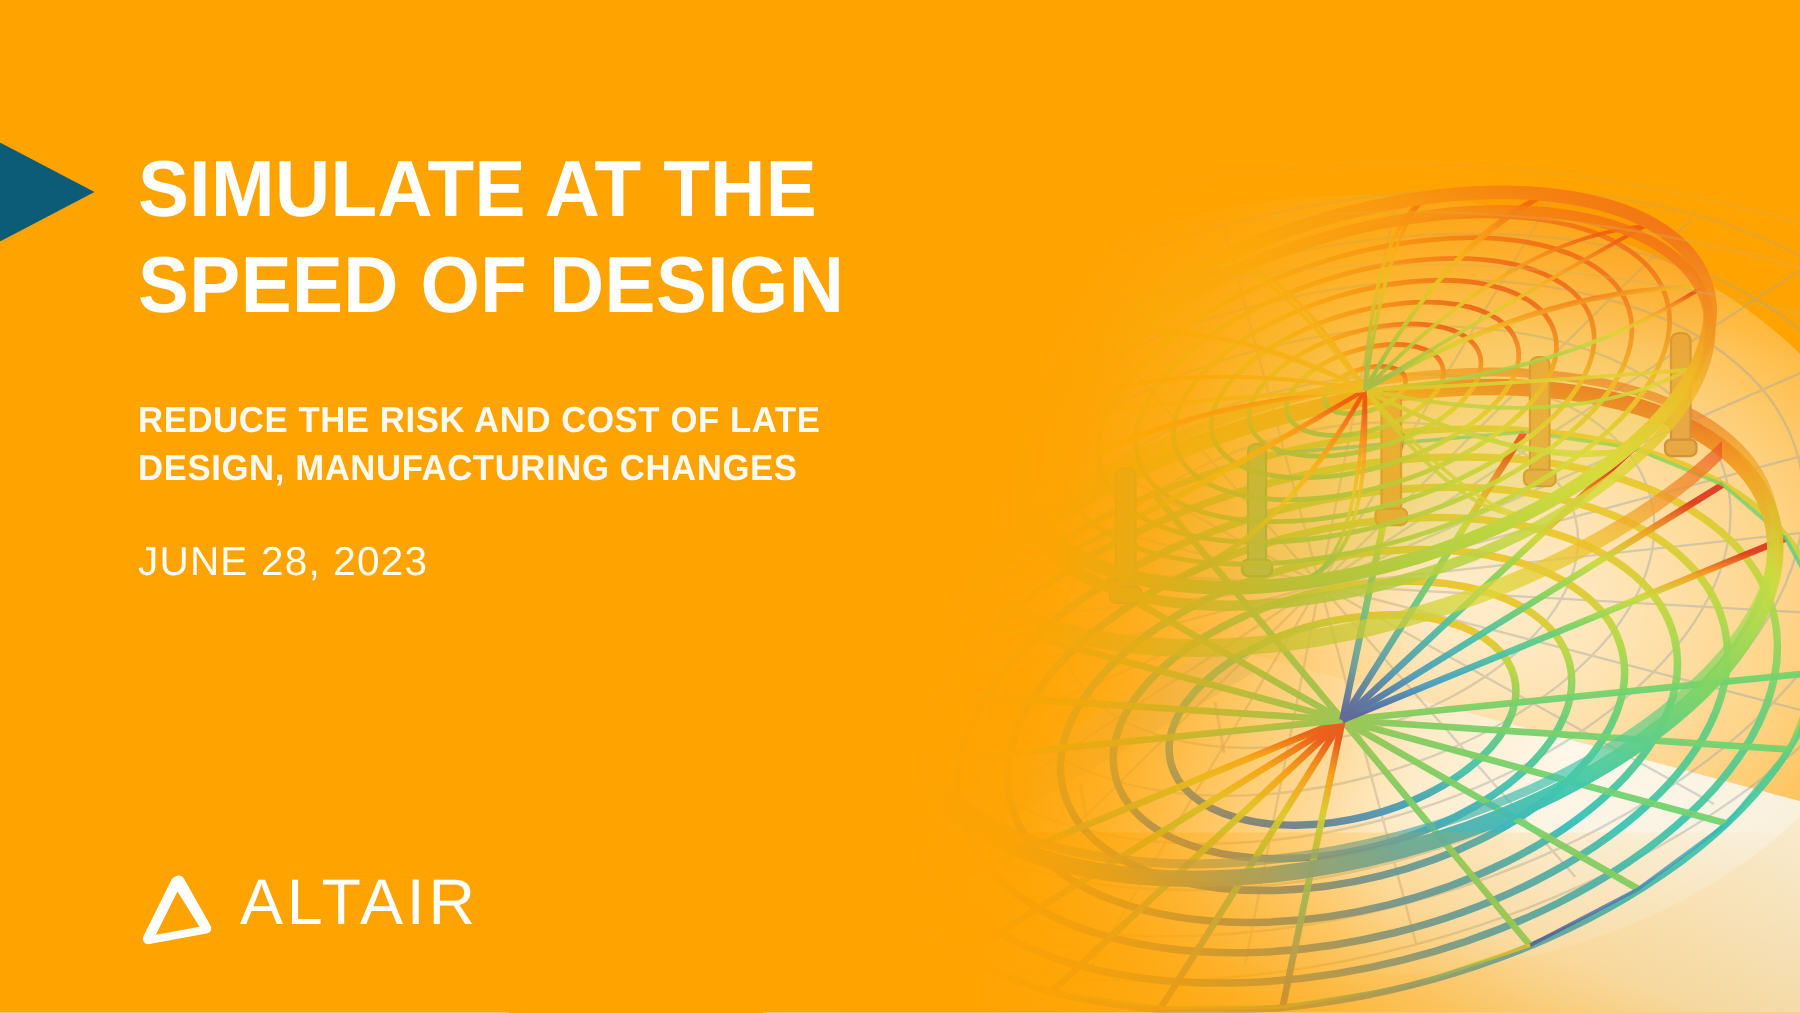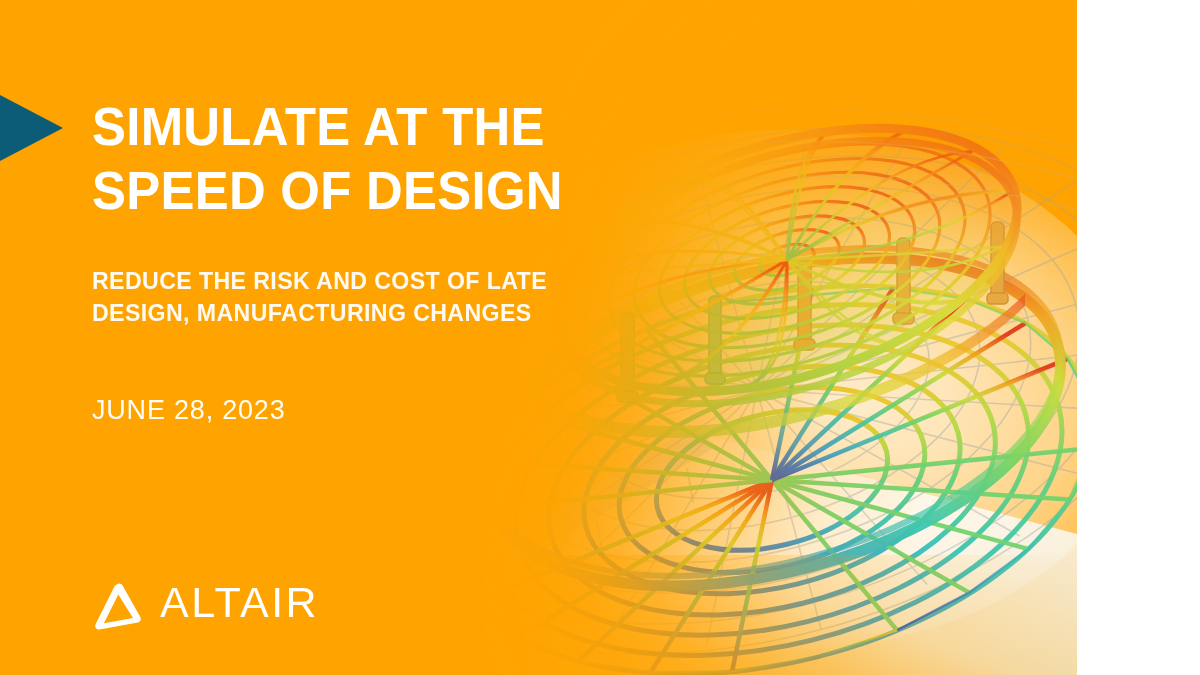--- a/index.html
+++ b/index.html
@@ -4,21 +4,21 @@
 <title>Altair Webinar Title Slide</title>
 <style>
   * { margin:0; padding:0; box-sizing:border-box; }
   html, body {
     width:1200px; height:675px;
     overflow:hidden;
     font-family:"Liberation Sans", sans-serif;
   }
   .slide {
     position:relative;
-    width:1077px; height:675px;
+    width:1200px; height:675px;
     background:#FFA300;
     overflow:hidden;
   }
 
   
   .render-stage {
     position:absolute;
     top:0; right:0;
     width:640px; height:675px;
     overflow:hidden;
@@ -94,21 +94,21 @@
     font-size:24px;
     line-height:32px;
     font-weight:600;
     letter-spacing:0.4px;
     text-transform:uppercase;
     transform:scaleX(0.965);
     transform-origin:left top;
     white-space:pre-line;
   }
   .event-date {
-    margin-top:64px;
+    margin-top:28px;
     color:#FFFDF8;
     font-size:27px;
     line-height:34px;
     font-weight:400;
     letter-spacing:0.8px;
     text-transform:uppercase;
   }
 
   
   .logo {

